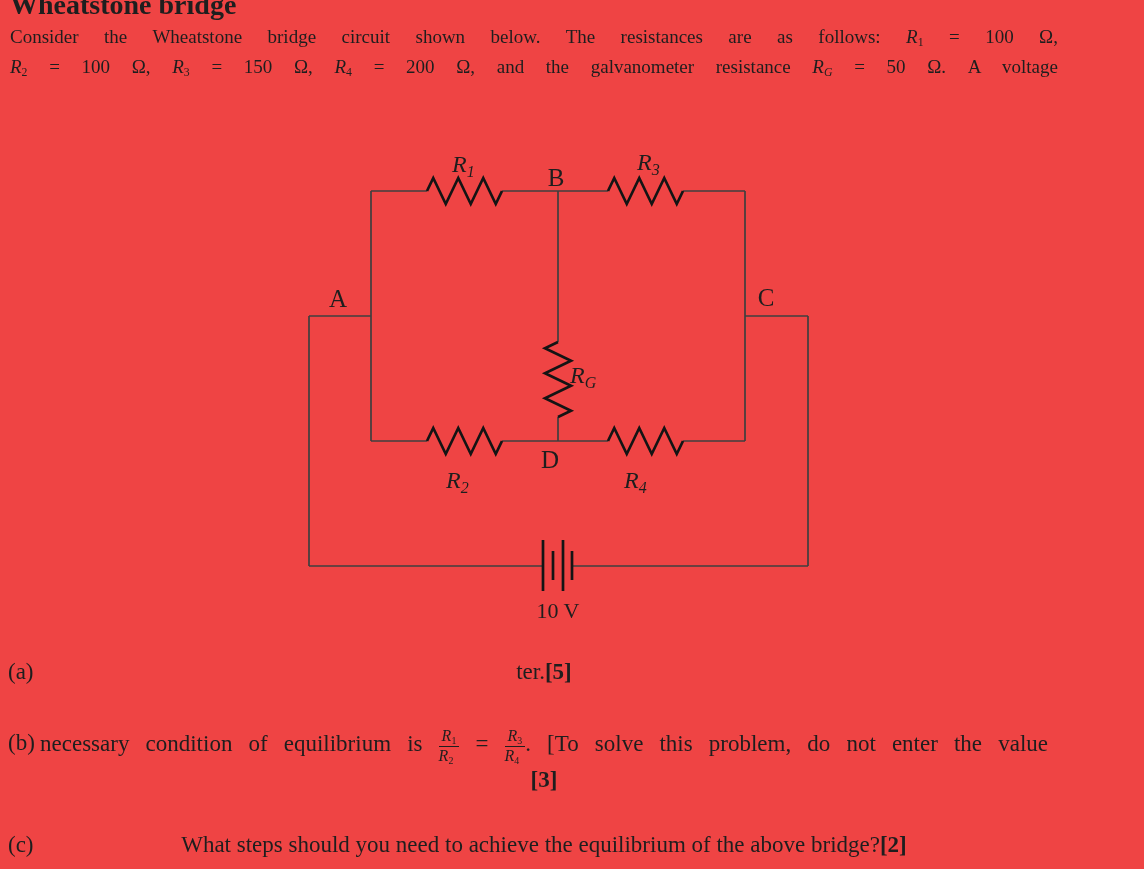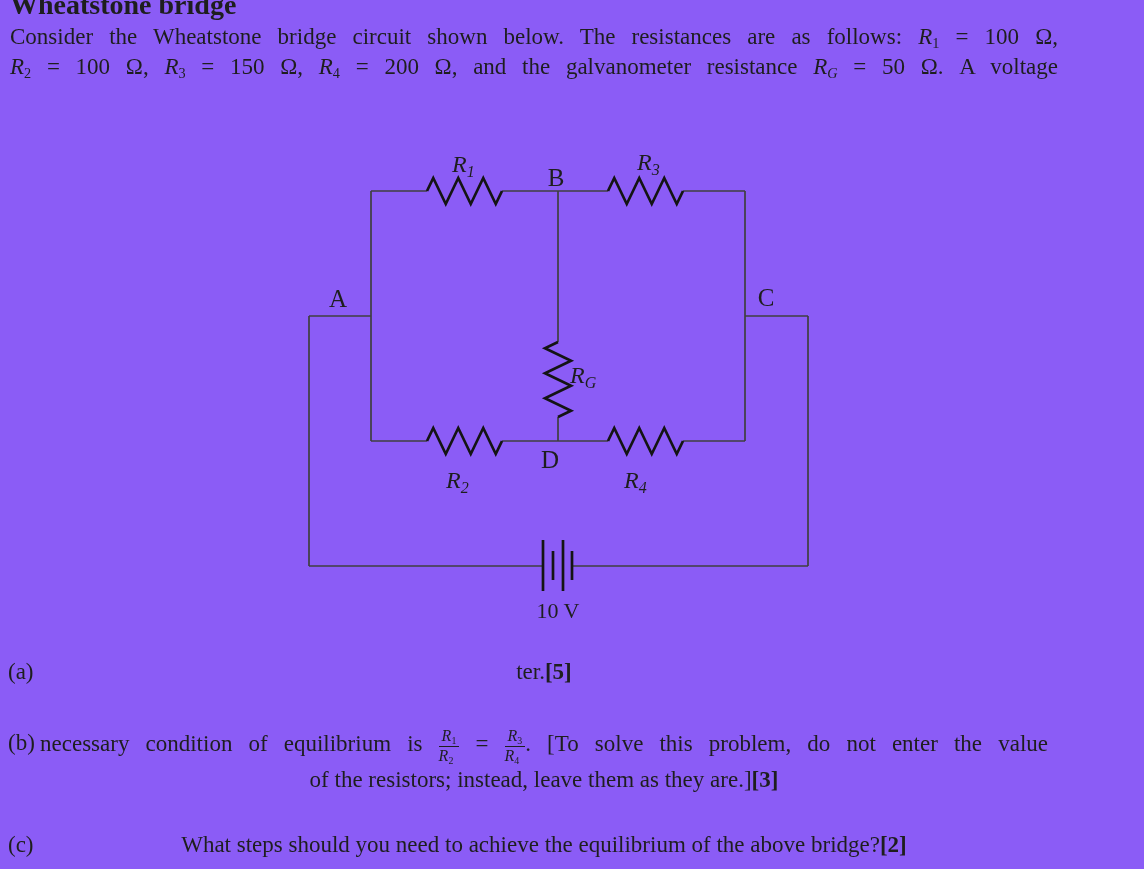--- a/index.html
+++ b/index.html
@@ -1,28 +1,28 @@
 <!DOCTYPE html>
 <html><head>
 <meta charset="utf-8">
 <style>
   html,body{margin:0;padding:0;background:#ffffff;}
   .page{
-    position:relative;width:1144px;height:869px;background:#8b5cf6;
+    position:relative;width:1144px;height:869px;background:#ef4444;
     overflow:hidden;
     font-family:"Liberation Serif","DejaVu Serif",serif;
     color:#1e1e1e;
   }
   .heading{
     position:absolute;left:10px;top:-12px;
     font-size:28px;font-weight:bold;line-height:34px;white-space:nowrap;
   }
   .intro{
     position:absolute;left:10px;top:22px;width:1048px;
-    font-size:23px;line-height:30px;
+    font-size:19px;line-height:30px;
   }
   .jline{text-align:justify;text-align-last:justify;}
   .nline{text-align:left;}
   .it{font-style:italic;}
   sub.sd{font-size:0.62em;line-height:0;vertical-align:-0.28em;font-style:normal;}
   sub.sdit{font-size:0.62em;line-height:0;vertical-align:-0.28em;font-style:italic;}
   .questions{position:absolute;left:10px;width:1048px;font-size:23px;line-height:30px;}
   .q-a{top:657px;}
   .q-b{top:728px;}
   .q-c{top:830px;}
@@ -113,21 +113,20 @@
         <span class="mark">[5]</span>
       </div>
     </div>
   </div>
 
   <div class="questions item q-b">
     <span class="ilabel">(b)</span>
     <div class="icontent">
       <div class="jline"><span>necessary condition of equilibrium is </span><span class="frac"><span class="fnum"><span>R</span><sub class="sd">1</sub></span><span class="fden"><span>R</span><sub class="sd">2</sub></span></span><span> = </span><span class="frac"><span class="fnum"><span>R</span><sub class="sd">3</sub></span><span class="fden"><span>R</span><sub class="sd">4</sub></span></span><span>. [To solve this problem, do not enter the value</span></div>
       <div class="mline">
-        <span>of the resistors; instead, leave them as they are.]</span>
         <span class="mark">[3]</span>
       </div>
     </div>
   </div>
 
   <div class="questions item q-c">
     <span class="ilabel">(c)</span>
     <div class="icontent">
       <div class="mline">
         <span>What steps should you need to achieve the equilibrium of the above bridge?</span>

